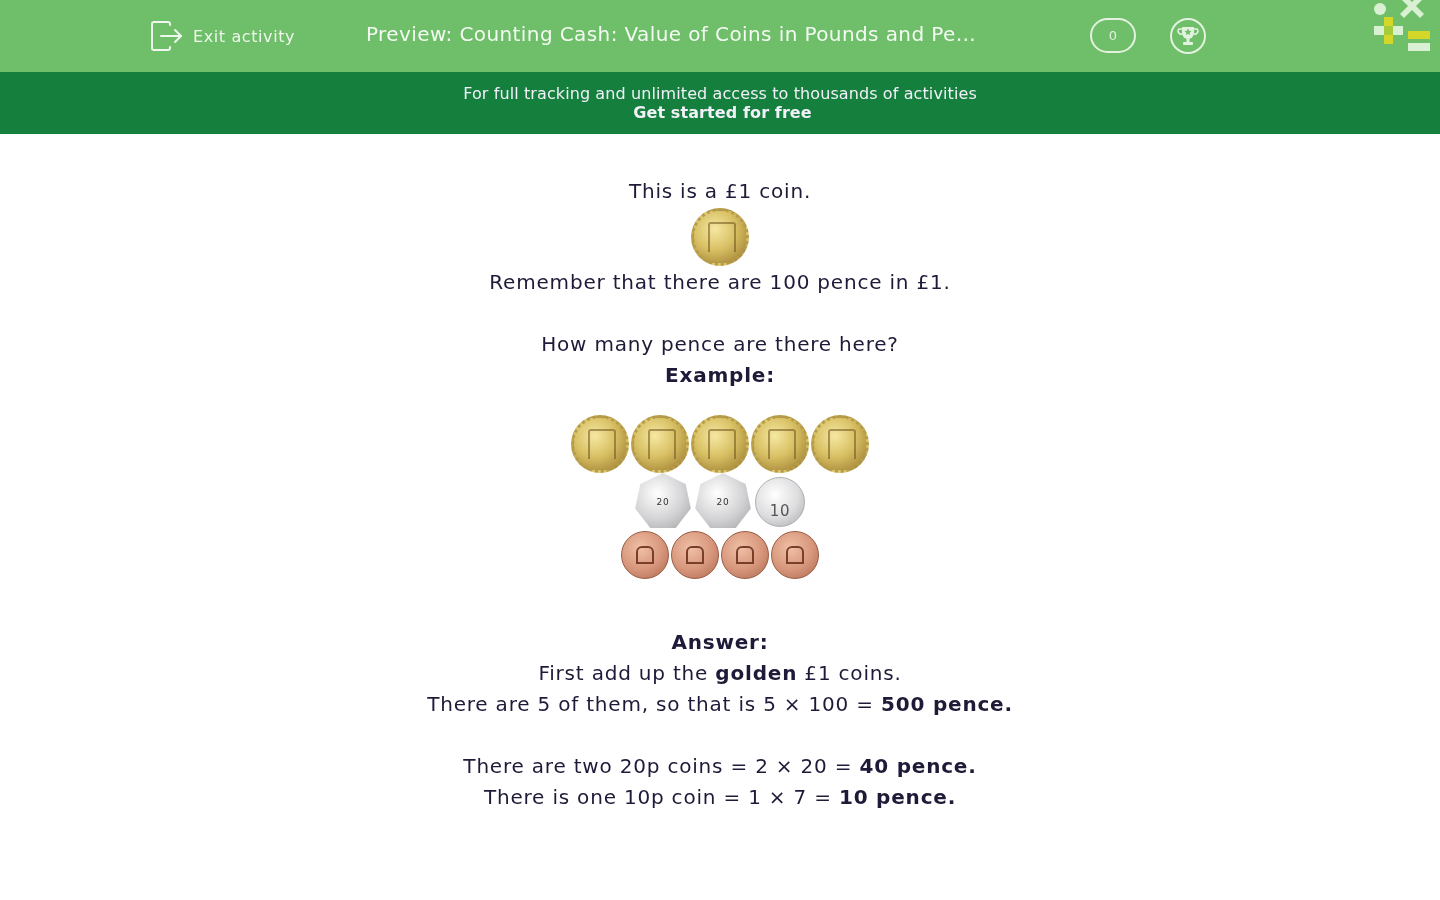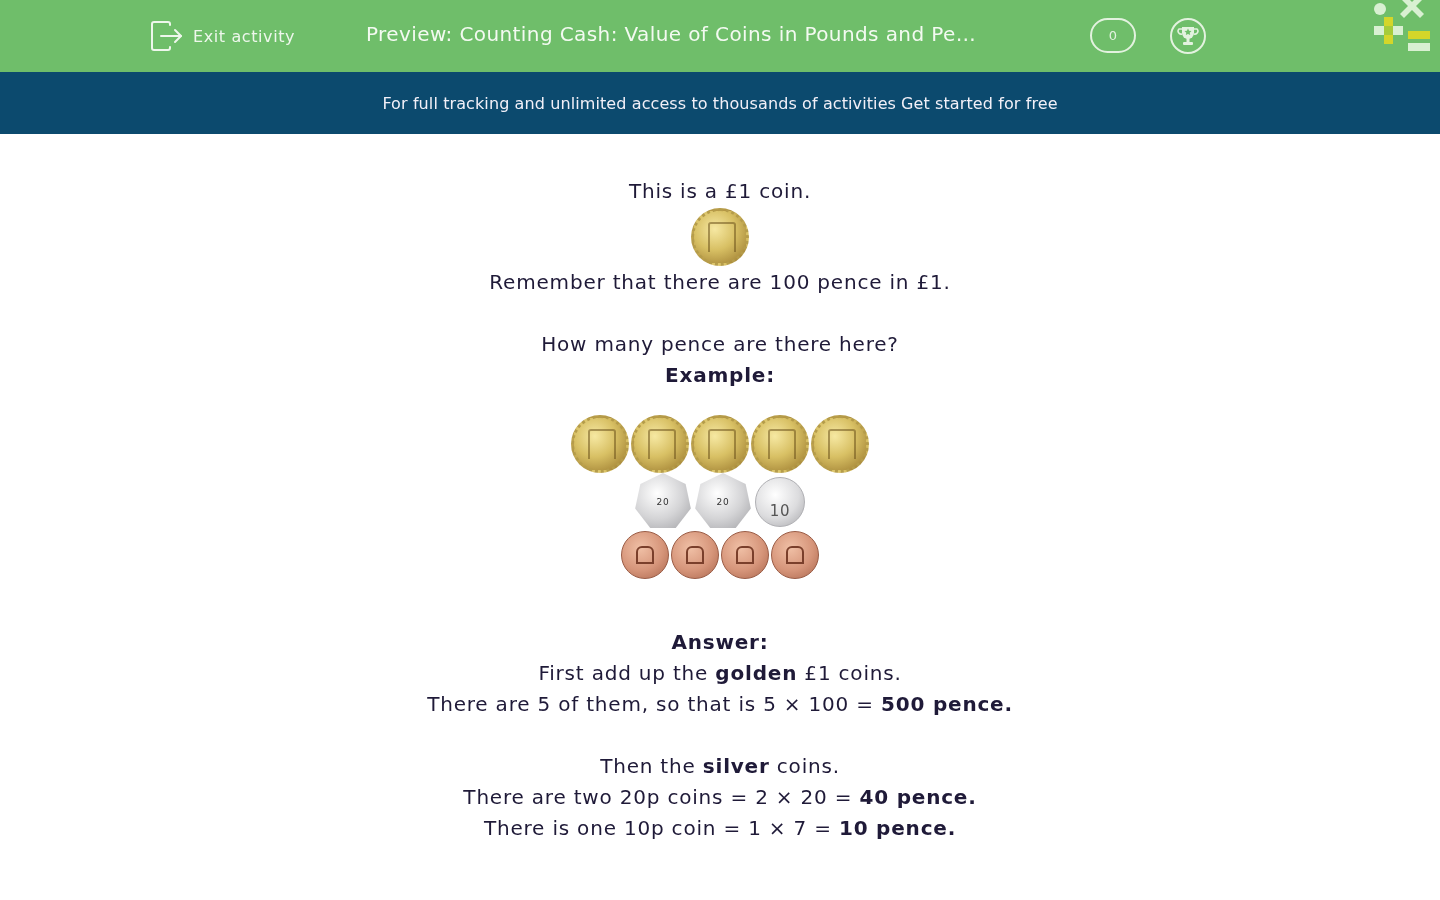--- a/index.html
+++ b/index.html
@@ -8,22 +8,22 @@
 
   .topbar { position: absolute; left: 0; top: 0; width: 1440px; height: 72px; background: #6fbe6a; }
   .exit { position: absolute; left: 150px; top: 20px; height: 32px; display: flex; align-items: center; gap: 10px; color: #eef7ec; cursor: pointer; }
   .exit svg { width: 33px; height: 30px; }
   .exit-label { font-size: 16px; letter-spacing: 0.6px; font-weight: 400; }
   .title { position: absolute; left: 366px; top: 22px; width: 620px; font-size: 20px; color: #f3faf1; letter-spacing: 0.4px; white-space: nowrap; overflow: hidden; text-overflow: ellipsis; }
   .score { position: absolute; left: 1090px; top: 18px; width: 46px; height: 35px; border: 2px solid #e3f2df; border-radius: 18px; color: #e3f2df; font-size: 13px; display: flex; align-items: center; justify-content: center; }
   .trophy { position: absolute; left: 1170px; top: 18px; width: 36px; height: 36px; border: 2px solid #e3f2df; border-radius: 50%; display: flex; align-items: center; justify-content: center; }
   .logo { position: absolute; left: 1368px; top: 0; width: 72px; height: 60px; }
 
-  .banner { position: absolute; left: 0; top: 72px; width: 1440px; height: 62px; background: #0c4a6e; display: flex; align-items: center; justify-content: center; color: #f2f0f8; font-size: 16px; letter-spacing: 0.1px; }
-  .banner b { font-weight: normal; margin-left: 5px; cursor: pointer; }
+  .banner { position: absolute; left: 0; top: 72px; width: 1440px; height: 62px; background: #15803d; display: flex; align-items: center; justify-content: center; color: #f2f0f8; font-size: 16px; letter-spacing: 0.1px; flex-direction: column; }
+  .banner b { font-weight: bold; margin-left: 5px; cursor: pointer; }
 
   .content { position: absolute; left: 0; top: 176px; width: 1440px; text-align: center; font-size: 20px; letter-spacing: 0.8px; color: #1f1a38; }
   .line { height: 31px; line-height: 31px; white-space: nowrap; }
   .gap { height: 31px; }
   b, strong { font-weight: bold; }
 
   .coin-single { display: flex; justify-content: center; height: 60px; align-items: center; }
   .coins-block { display: flex; flex-direction: column; align-items: center; padding-top: 24px; padding-bottom: 48px; }
   .coin-row { display: flex; justify-content: center; }
 
@@ -107,21 +107,18 @@
 
   <div class="line"><b>Answer:</b></div>
   <div class="line">
     <span>First add up the </span><b>golden</b><span> £1 coins.</span>
   </div>
   <div class="line">
     <span>There are 5 of them, so that is 5 × 100 = </span><b>500 pence.</b>
   </div>
   <div class="gap"></div>
   <div class="line">
-    <span>Then the </span><b>silver</b><span> coins.</span>
-  </div>
-  <div class="line">
     <span>There are two 20p coins = 2 × 20 = </span><b>40 pence.</b>
   </div>
   <div class="line">
     <span>There is one 10p coin = 1 × 7 = </span><b>10 pence.</b>
   </div>
 </div>
 
 </body></html>

